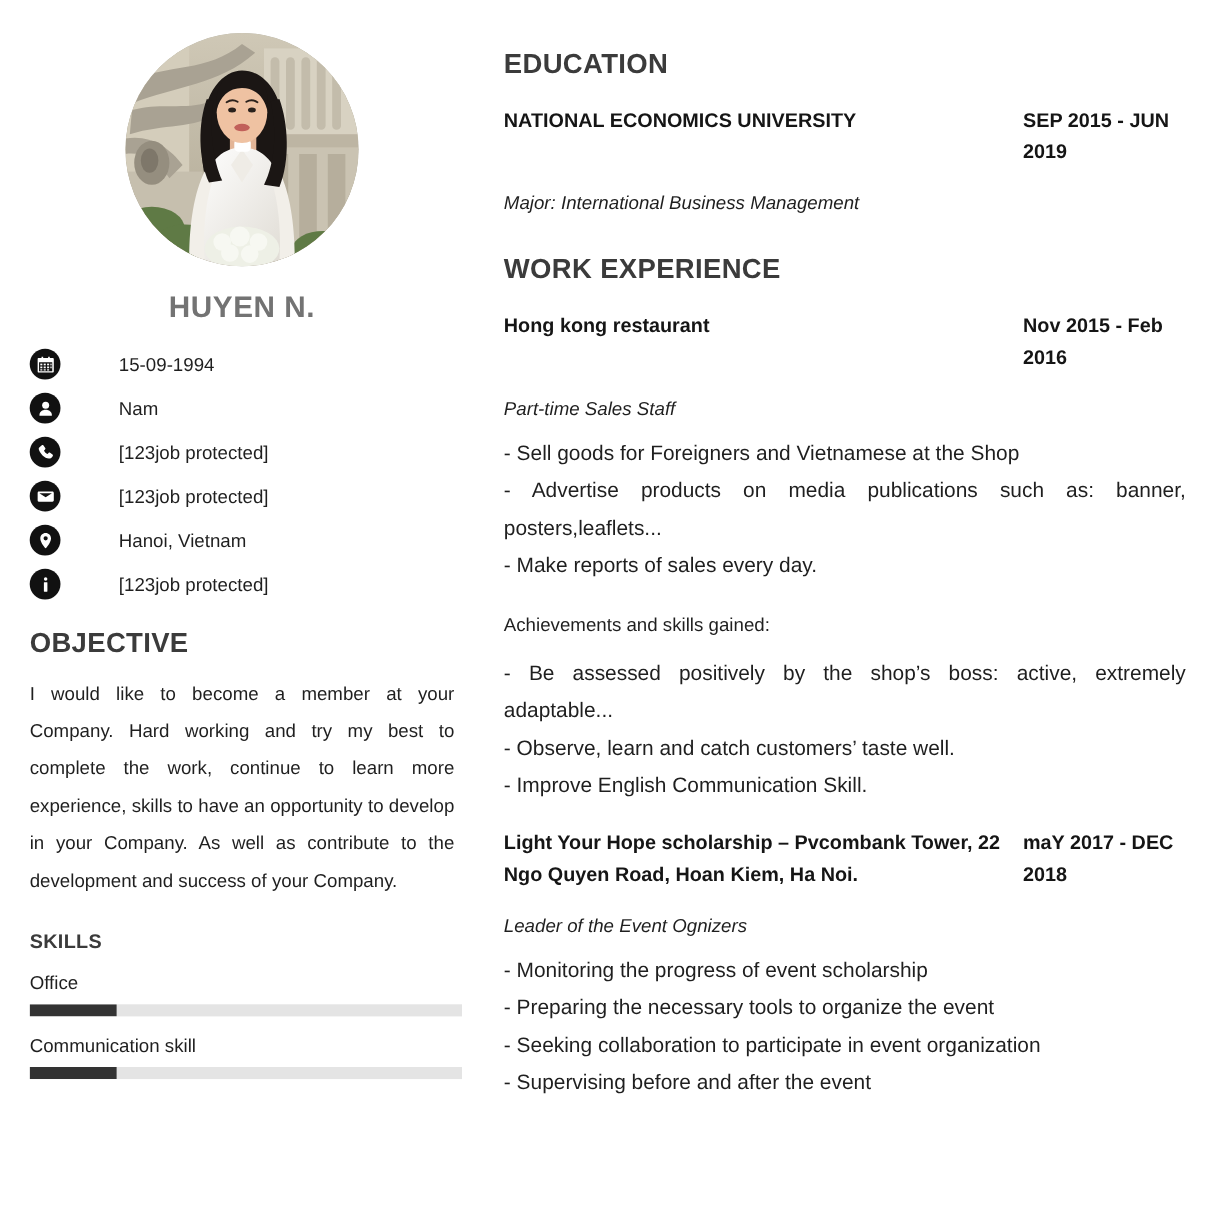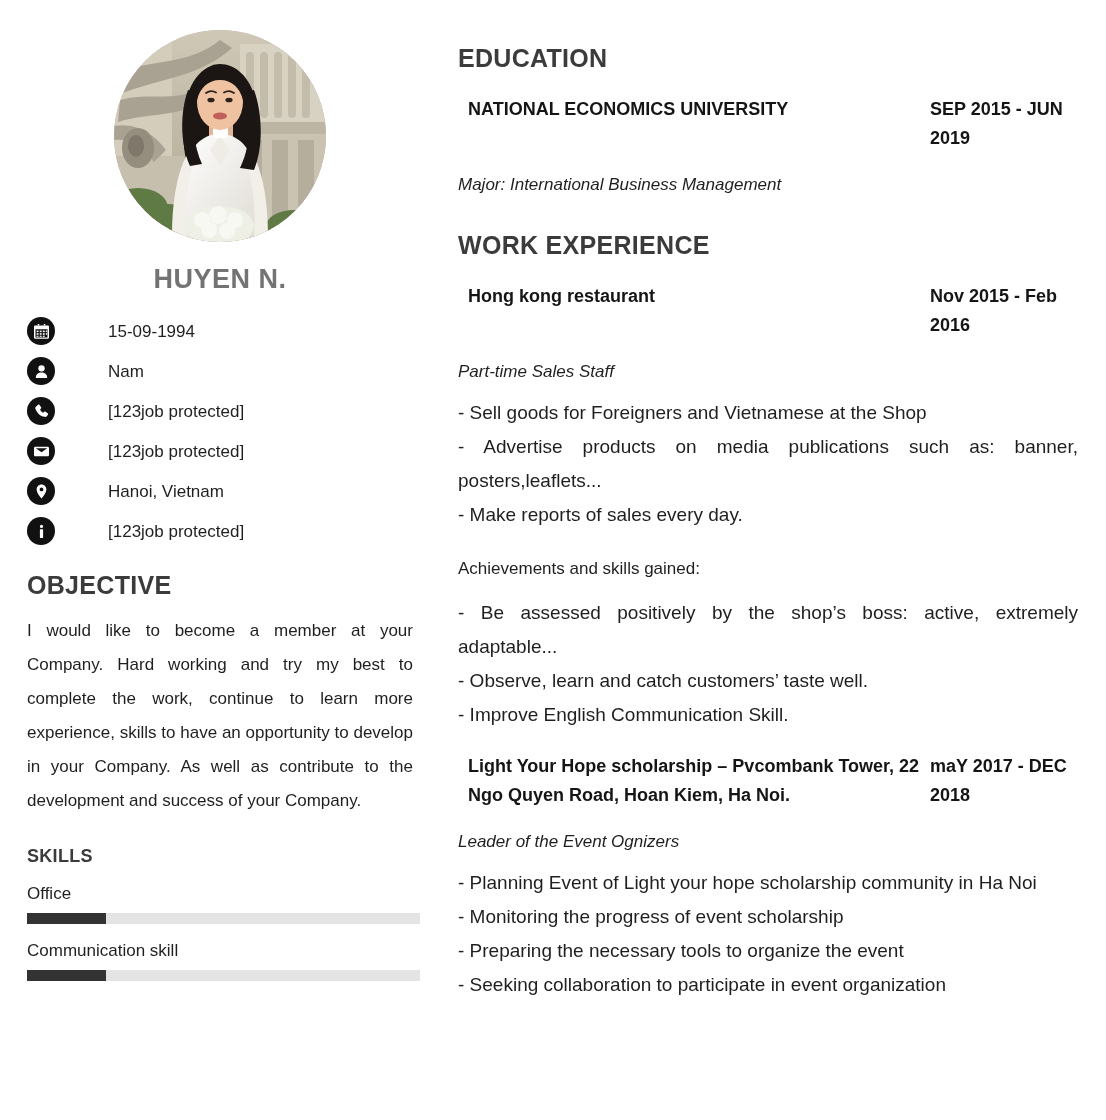--- a/index.html
+++ b/index.html
@@ -149,21 +149,20 @@
     letter-spacing: 0.3px;
     margin: 0 0 22px 0;
   }
   .sec-head-right.spaced { margin-top: 32px; }
 
   .entry-row {
     display: flex;
     align-items: flex-start;
     justify-content: space-between;
     gap: 6px;
-    margin-left: 10px;
   }
   .entry-title {
     font-size: 18px;
     font-weight: bold;
     color: #151515;
     line-height: 29px;
     flex: 1 1 auto;
   }
   .entry-date {
     font-size: 18px;
@@ -430,20 +429,19 @@
     </ul>
 
     <div class="gap"></div>
 
     <div class="entry-row">
       <div class="entry-title">Light Your Hope scholarship – Pvcombank Tower, 22 Ngo Quyen Road, Hoan Kiem, Ha Noi.</div>
       <div class="entry-date">maY 2017 - DEC 2018</div>
     </div>
     <div class="entry-sub">Leader of the Event Ognizers</div>
     <ul class="bullets">
-      <li class="nowrapline">- Planning Event of Light your hope scholarship community in Ha Noi</li>
       <li class="nowrapline">- Monitoring the progress of event scholarship</li>
       <li class="nowrapline">- Preparing the necessary tools to organize the event</li>
       <li class="nowrapline">- Seeking collaboration to participate in event organization</li>
       <li class="nowrapline">- Supervising before and after the event</li>
     </ul>
   </div>
 </div>
 
 </body></html>

